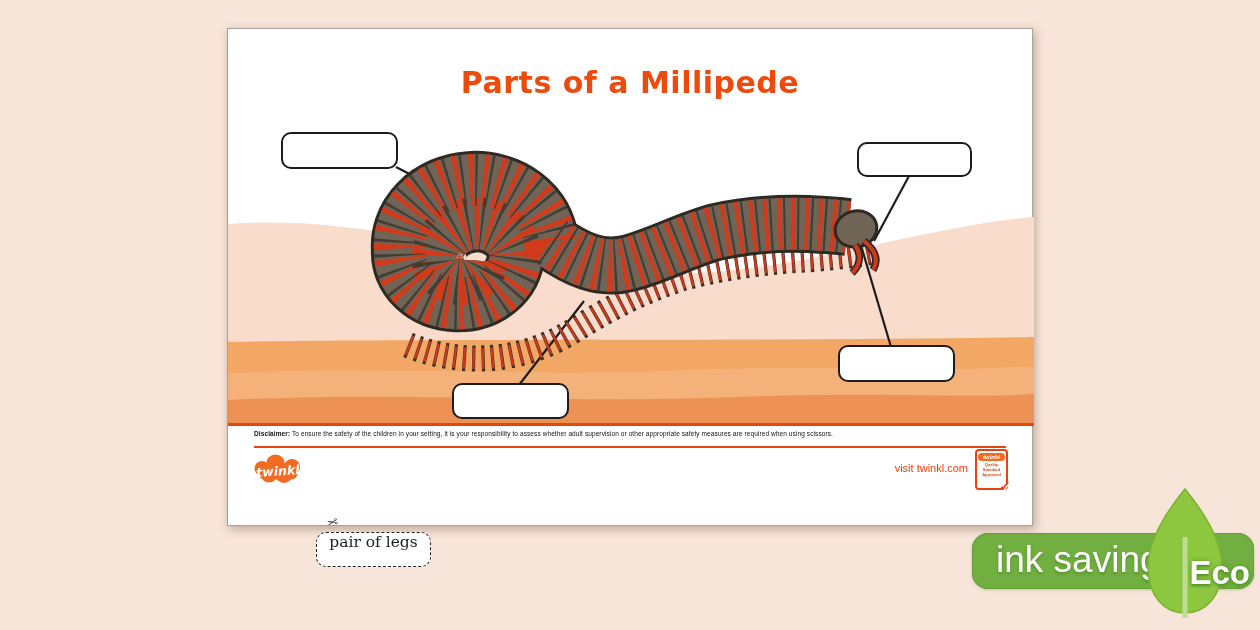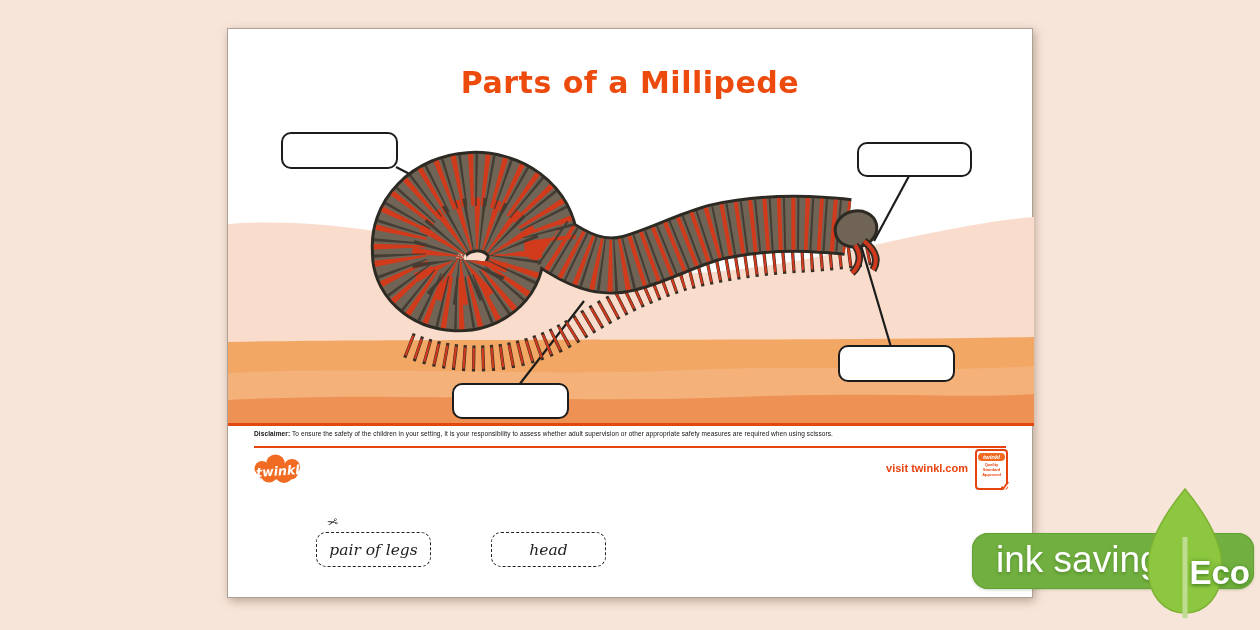--- a/index.html
+++ b/index.html
@@ -2,42 +2,42 @@
 <html><head>
 <meta charset="utf-8">
 <style>
   * { margin:0; padding:0; box-sizing:border-box; }
   body { font-family:"Liberation Sans", sans-serif; }
   .viewport {
     position:relative; width:1260px; height:630px;
     background:#f8e5d9; overflow:hidden;
   }
   .page {
-    position:absolute; left:227px; top:28px; width:806px; height:570px;
+    position:absolute; left:227px; top:28px; width:806px; height:498px;
     background:#ffffff; border:1px solid #aba196;
     box-shadow:2px 3px 9px rgba(110,85,70,.45);
   }
   .page-title {
     position:absolute; top:36px; left:0; width:100%; text-align:center;
     font-family:"DejaVu Sans", sans-serif; font-weight:bold;
     font-size:30px; color:#ed4a0e; letter-spacing:.5px; z-index:2;
   }
   .illo { position:absolute; top:0; left:0; z-index:1; display:block; }
 
   .disclaimer {
     position:absolute; top:401px; left:26px; right:26px;
     font-size:6.5px; color:#111; z-index:2; letter-spacing:.1px;
   }
   .redline {
     position:absolute; top:417px; left:26px; right:26px; height:2px;
     background:#e8430f; z-index:2;
   }
   .twinkl-logo { position:absolute; left:20px; top:424px; width:60px; height:33px; z-index:2; }
   .visit {
-    position:absolute; right:64px; top:433px; font-size:11px; font-weight:bold;
+    position:absolute; right:64px; top:433px; font-size:11px; font-weight:normal;
     color:#e8430f; z-index:2;
   }
   .quality-badge {
     position:absolute; right:24px; top:420px; width:33px; height:41px;
     border:2px solid #e8430f; border-radius:4px; background:#fff; z-index:2;
   }
   .qb-cloud {
     margin:2px 1px 1px; background:#f16b22; border-radius:6px;
     color:#fff; font-size:6px; font-weight:bold; font-style:italic;
     text-align:center; padding:1px 0;
@@ -48,22 +48,22 @@
     font-size:14px; font-weight:bold; text-shadow:1px 1px 0 #fff; z-index:3;
   }
 
   .scissors {
     position:absolute; left:99px; top:486px; font-size:13px; color:#222;
     transform:scaleX(-1) rotate(14deg); z-index:3;
   }
   .cutout {
     position:absolute; top:503px; width:115px; height:35px;
     border:1.6px dashed #222; border-radius:10px; background:#fff;
-    display:flex; align-items:center; justify-content:center;
-    font-family:"DejaVu Serif", serif; font-style:italic;
+    display:flex; align-items:flex-start; justify-content:center;
+    font-family:"DejaVu Serif", serif; 
     font-size:15.5px; color:#1e1e1e; z-index:2;
   }
   .cutout.c0 { left:88px; }  .cutout.c1 { left:263px; }
   .cutout.c2 { left:446px; } .cutout.c3 { left:620px; }
 
   .ink-badge { position:absolute; left:968px; top:485px; width:292px; height:145px; z-index:5; }
   .ink-band {
     position:absolute; left:4px; top:48px; width:282px; height:56px;
     background:#71af40; border-radius:16px;
     box-shadow:inset 0 0 0 1px #63a136, 0 1px 3px rgba(80,120,40,.3);
@@ -156,23 +156,20 @@
       <div class="qb-line">Quality Standard</div>
       <div class="qb-line">Approved</div>
       <div class="qb-check">✓</div>
     </div>
 
     <div class="scissors">✂</div>
 
     <div class="cutout c0">
         <span>pair of legs</span>
       </div>
-    <div class="cutout c1">
-        <span>head</span>
-      </div>
   </div>
 
   <div class="ink-badge">
     <div class="ink-band"></div>
     <div class="ink-text">ink saving</div>
     <svg class="leaf-svg" viewBox="0 0 130 145">
       <path d="M65,4 C88,32 102,58 102,82 C102,112 85,128 65,128 C45,128 28,112 28,82 C28,58 42,32 65,4 Z" fill="#8dc63f" stroke="#7db133" stroke-width="1.5"></path>
       <line x1="65" y1="52" x2="65" y2="133" stroke="#bedd90" stroke-width="5"></line>
     </svg>
     <div class="eco-text">Eco</div>

